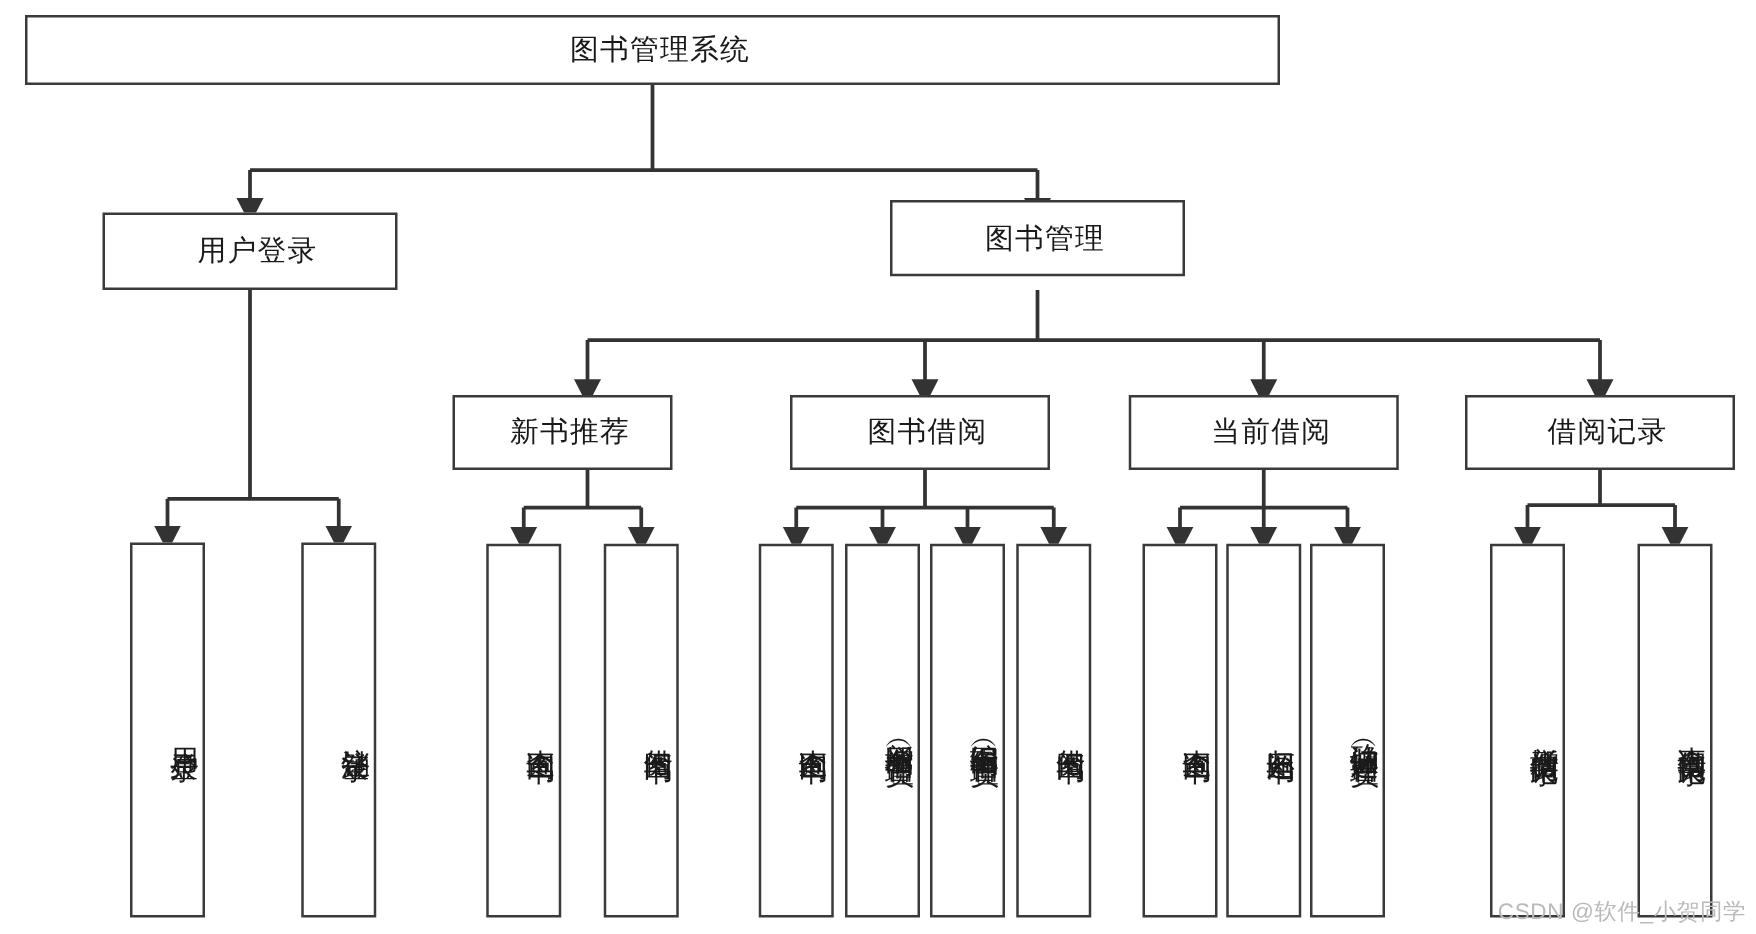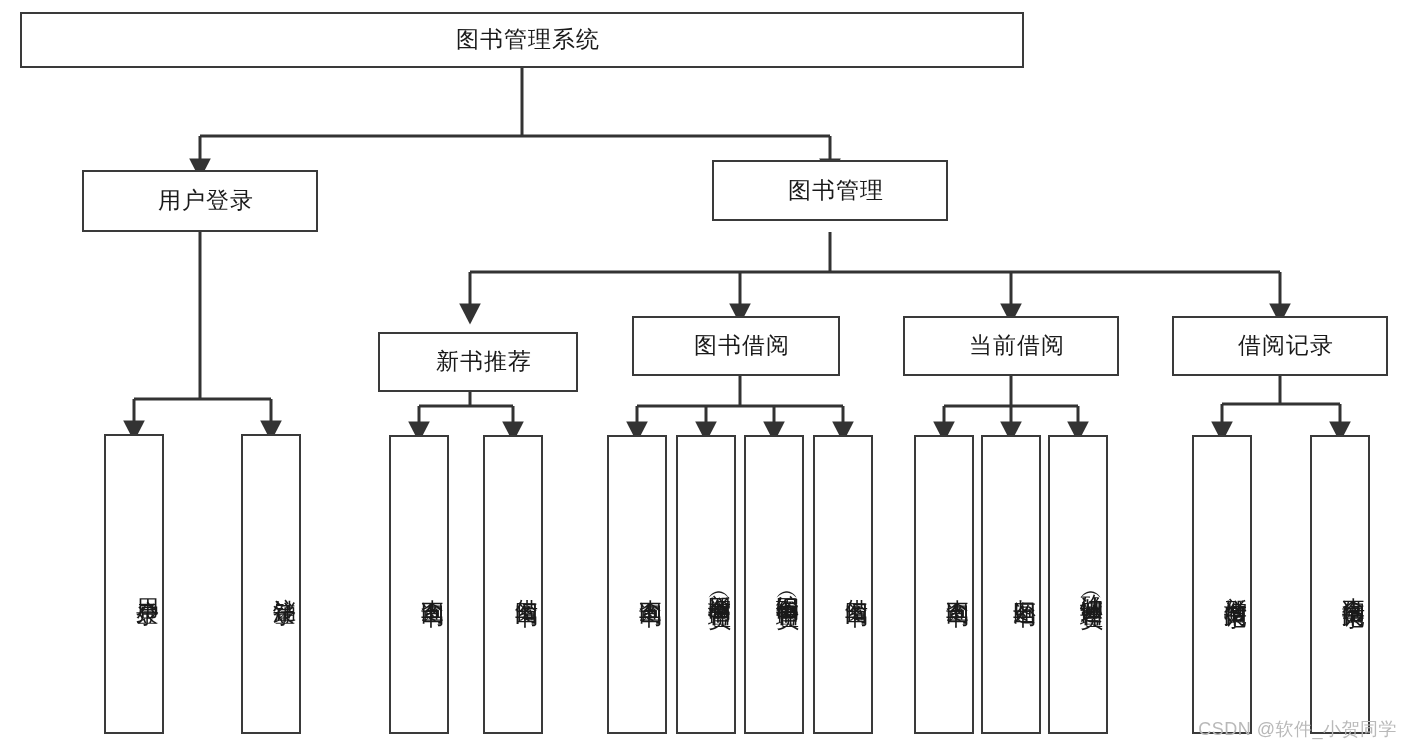--- a/index.html
+++ b/index.html
@@ -127,21 +127,21 @@
     <span>图书管理系统</span>
   </div>
 
   <div class="node horiz" style="left:82px; top:170px; width:236px; height:62px;">
     <span>用户登录</span>
   </div>
   <div class="node horiz" style="left:712px; top:160px; width:236px; height:61px;">
     <span>图书管理</span>
   </div>
 
-  <div class="node horiz" style="left:362px; top:332px; width:200px; height:60px;margin-left:16px;">
+  <div class="node horiz" style="left:362px; top:316px; width:176px; height:60px;">
     <span>新书推荐</span>
   </div>
   <div class="node horiz" style="left:632px; top:316px; width:208px; height:60px;">
     <span>图书借阅</span>
   </div>
   <div class="node horiz" style="left:903px; top:316px; width:216px; height:60px;">
     <span>当前借阅</span>
   </div>
   <div class="node horiz" style="left:1172px; top:316px; width:216px; height:60px;">
     <span>借阅记录</span>

